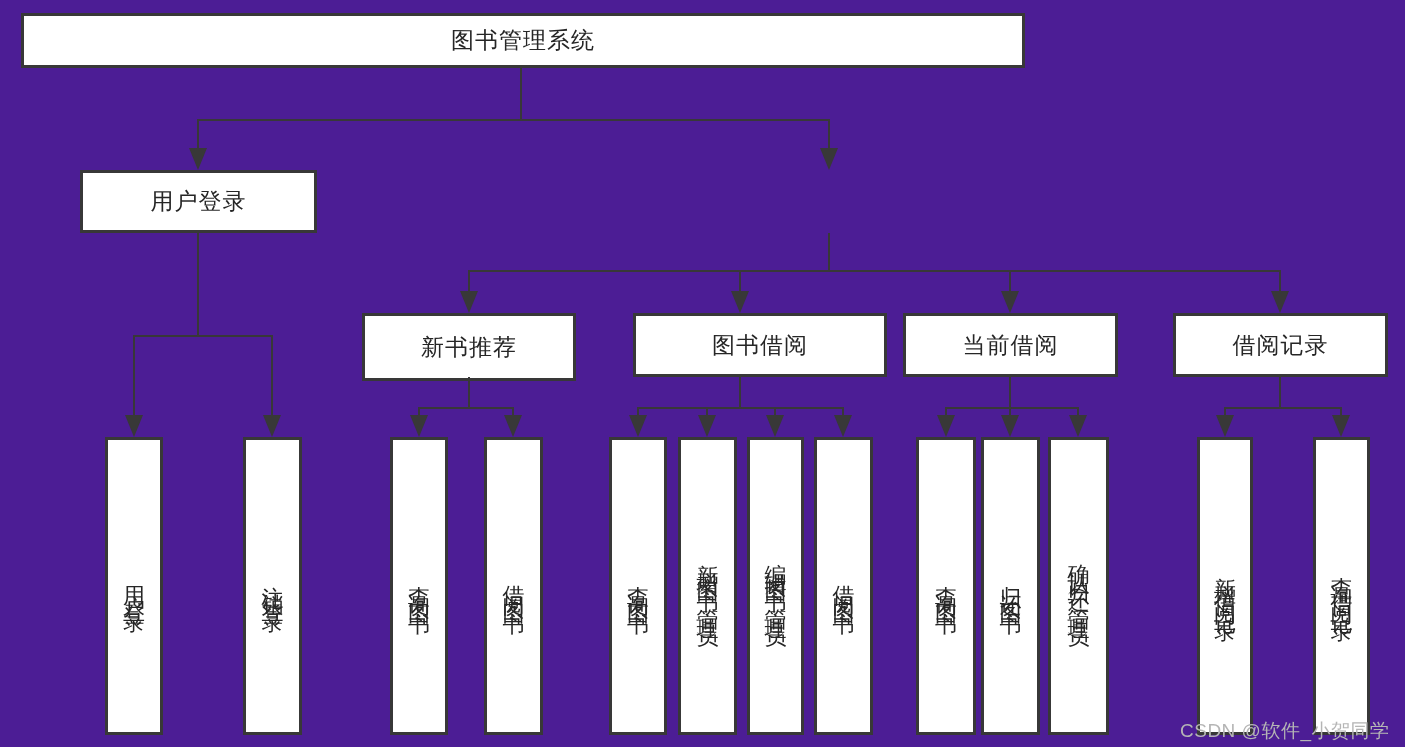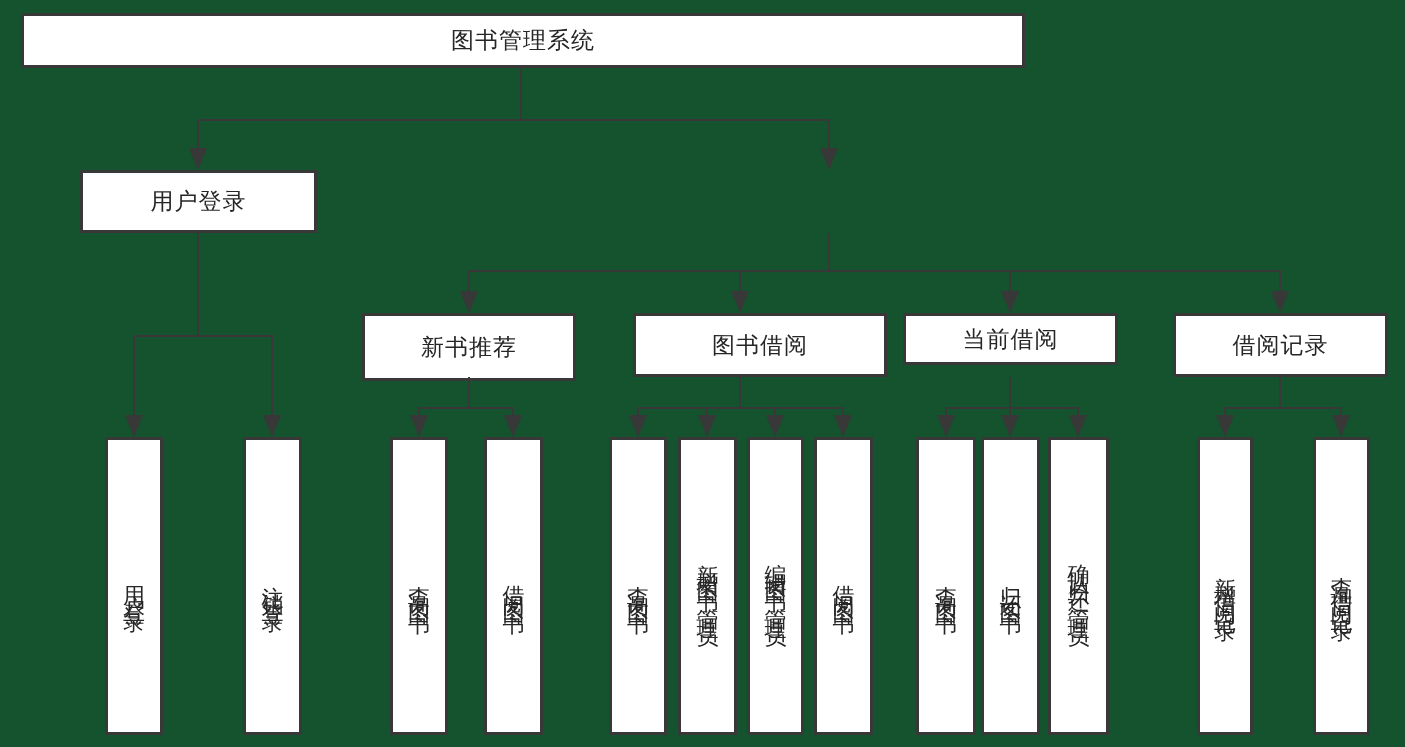--- a/index.html
+++ b/index.html
@@ -3,21 +3,21 @@
 <meta charset="utf-8">
 <style>
   :root{
     --line:#383838;
     --text:#262626;
   }
   html,body{margin:0;padding:0;background:#ffffff;}
   #stage{
     position:relative;
     width:1405px;height:747px;
-    background:#14532d;
+    background:#4c1d95;
     font-family:"Liberation Sans","DejaVu Sans",sans-serif;
     color:var(--text);
     overflow:hidden;
   }
   .box{
     position:absolute;
     background:#ffffff;
     border:3px solid var(--line);
     box-sizing:border-box;
     display:flex;
@@ -89,21 +89,21 @@
   <div class="arrow" style="left:731px;top:291px"></div>
   <div class="arrow" style="left:1001px;top:291px"></div>
   <div class="arrow" style="left:1271px;top:291px"></div>
 
   <div class="box hbox" style="left:362px;top:313px;width:214px;height:68px">
     <span>新书推荐</span>
   </div>
   <div class="box hbox" style="left:633px;top:313px;width:254px;height:64px">
     <span>图书借阅</span>
   </div>
-  <div class="box hbox" style="left:903px;top:313px;width:215px;height:52px">
+  <div class="box hbox" style="left:903px;top:313px;width:215px;height:64px">
     <span>当前借阅</span>
   </div>
   <div class="box hbox" style="left:1173px;top:313px;width:215px;height:64px">
     <span>借阅记录</span>
   </div>
 
   <div class="vline" style="left:468px;top:377px;height:32px"></div>
   <div class="hline" style="left:418px;top:407px;width:96px"></div>
   <div class="vline" style="left:418px;top:407px;height:10px"></div>
   <div class="vline" style="left:512px;top:407px;height:10px"></div>
@@ -174,14 +174,15 @@
     <span>确认归还（管理员）</span>
   </div>
 
   <div class="box leaf" style="left:1197px;top:437px;width:56px;height:298px">
     <span>新增借阅记录</span>
   </div>
   <div class="box leaf" style="left:1313px;top:437px;width:57px;height:298px">
     <span>查询借阅记录</span>
   </div>
 
+  <div id="watermark">CSDN @软件_小贺同学</div>
 
 </div>
 
 </body></html>

